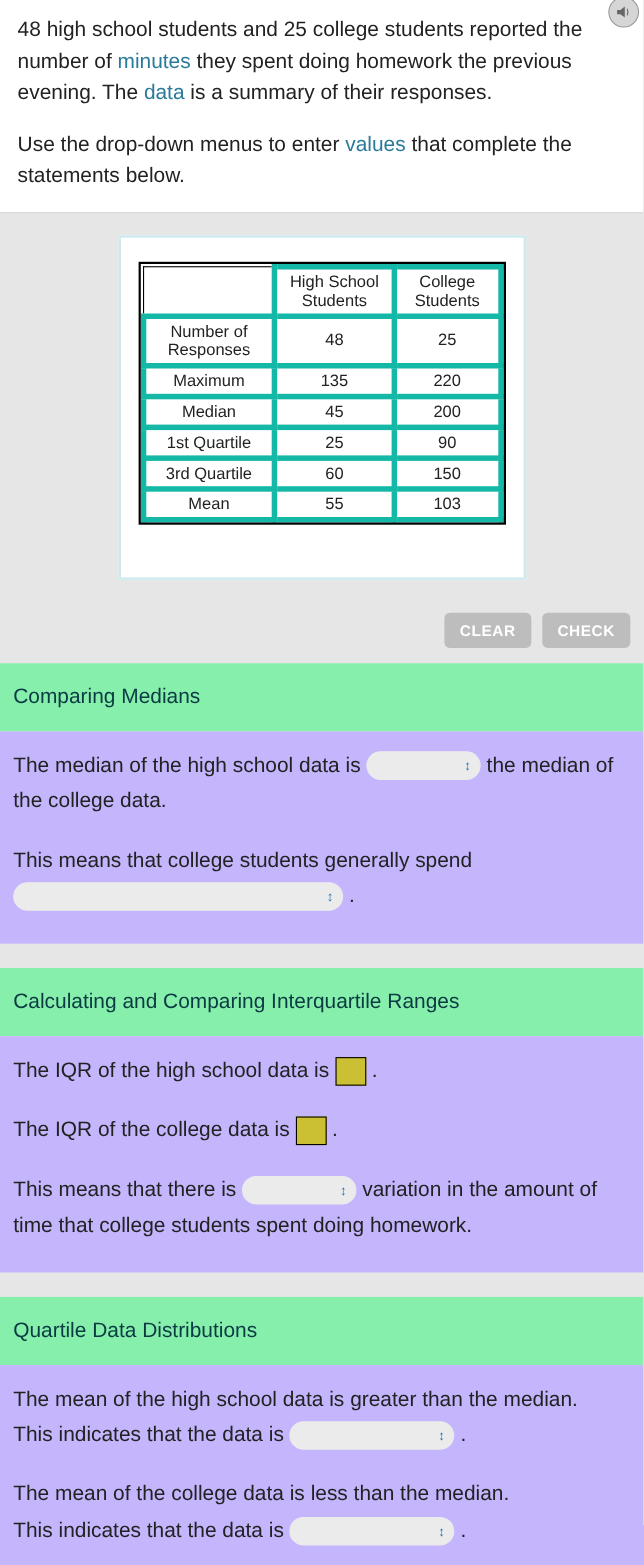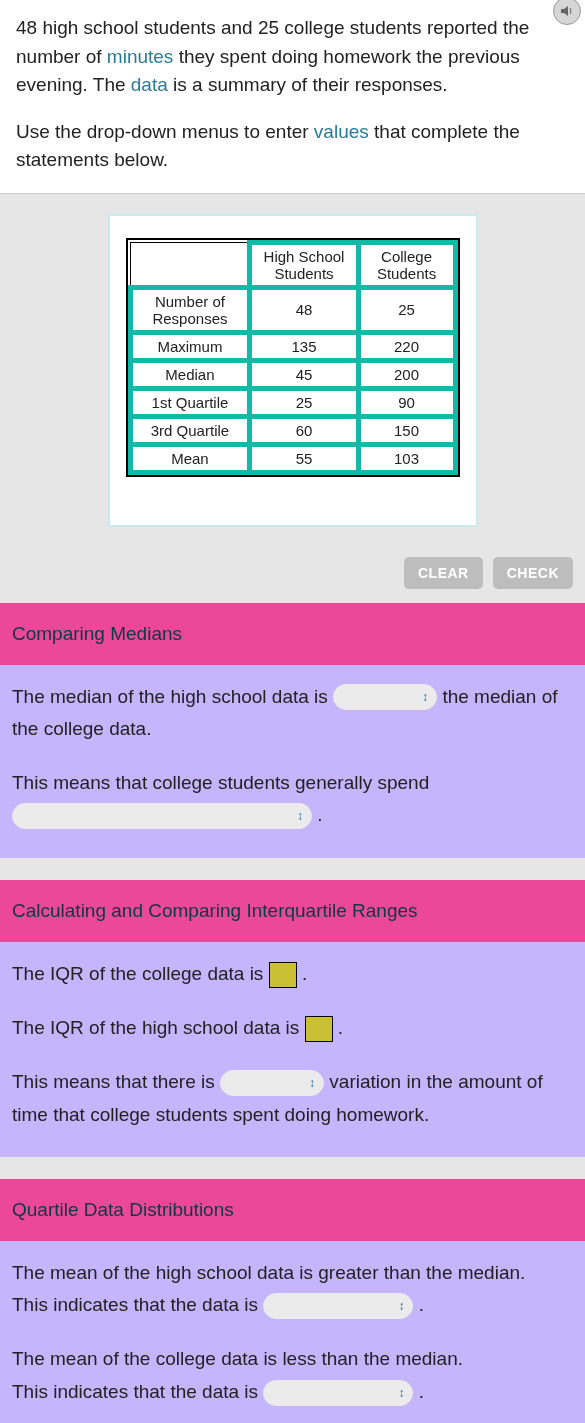--- a/index.html
+++ b/index.html
@@ -63,21 +63,21 @@
     background: #bdbdbd;
     color: #fff;
     border: none;
     border-radius: 5px;
     padding: 8px 14px;
     font-size: 14px;
     letter-spacing: 0.5px;
     font-weight: bold;
   }
   .section-head {
-    background: #ec4899;
+    background: #86efac;
     color: #0a3a42;
     font-size: 19px;
     padding: 20px 12px;
   }
   .section-body {
     background: #c4b5fd;
     padding: 16px 12px 26px 12px;
     font-size: 19px;
     line-height: 1.7;
   }
@@ -192,26 +192,26 @@
       </span>
     <span>.</span>
   </p>
 </div>
 
 <div class="gap"></div>
 
 <div class="section-head">Calculating and Comparing Interquartile Ranges</div>
 <div class="section-body">
   <p>
+    <span>The IQR of the high school data is </span>
+    <span class="inputbox"></span>
+    <span>.</span>
+  </p>
+  <p>
     <span>The IQR of the college data is </span>
-    <span class="inputbox"></span>
-    <span>.</span>
-  </p>
-  <p>
-    <span>The IQR of the high school data is </span>
     <span class="inputbox"></span>
     <span>.</span>
   </p>
   <p>
     <span>This means that there is </span>
     <span class="dropdown sm">
         <span class="arr">↕</span>
       </span>
     <span> variation in the amount of time that college students spent doing homework.</span>
   </p>

